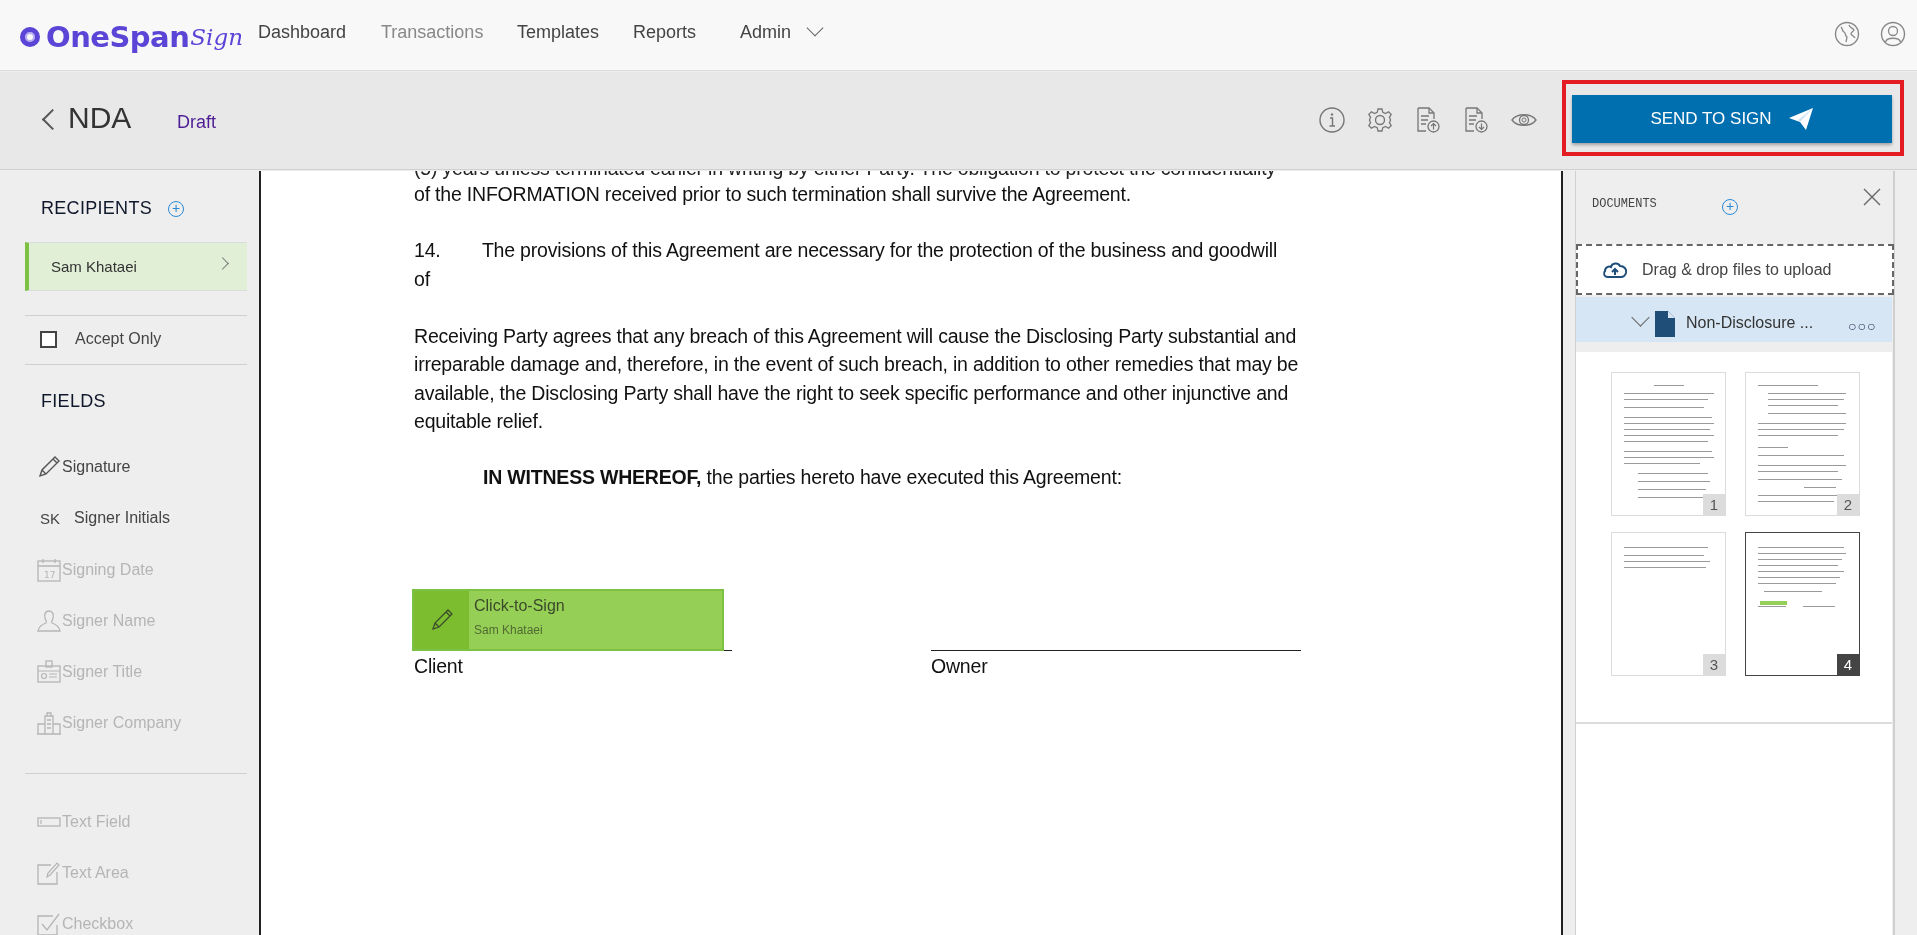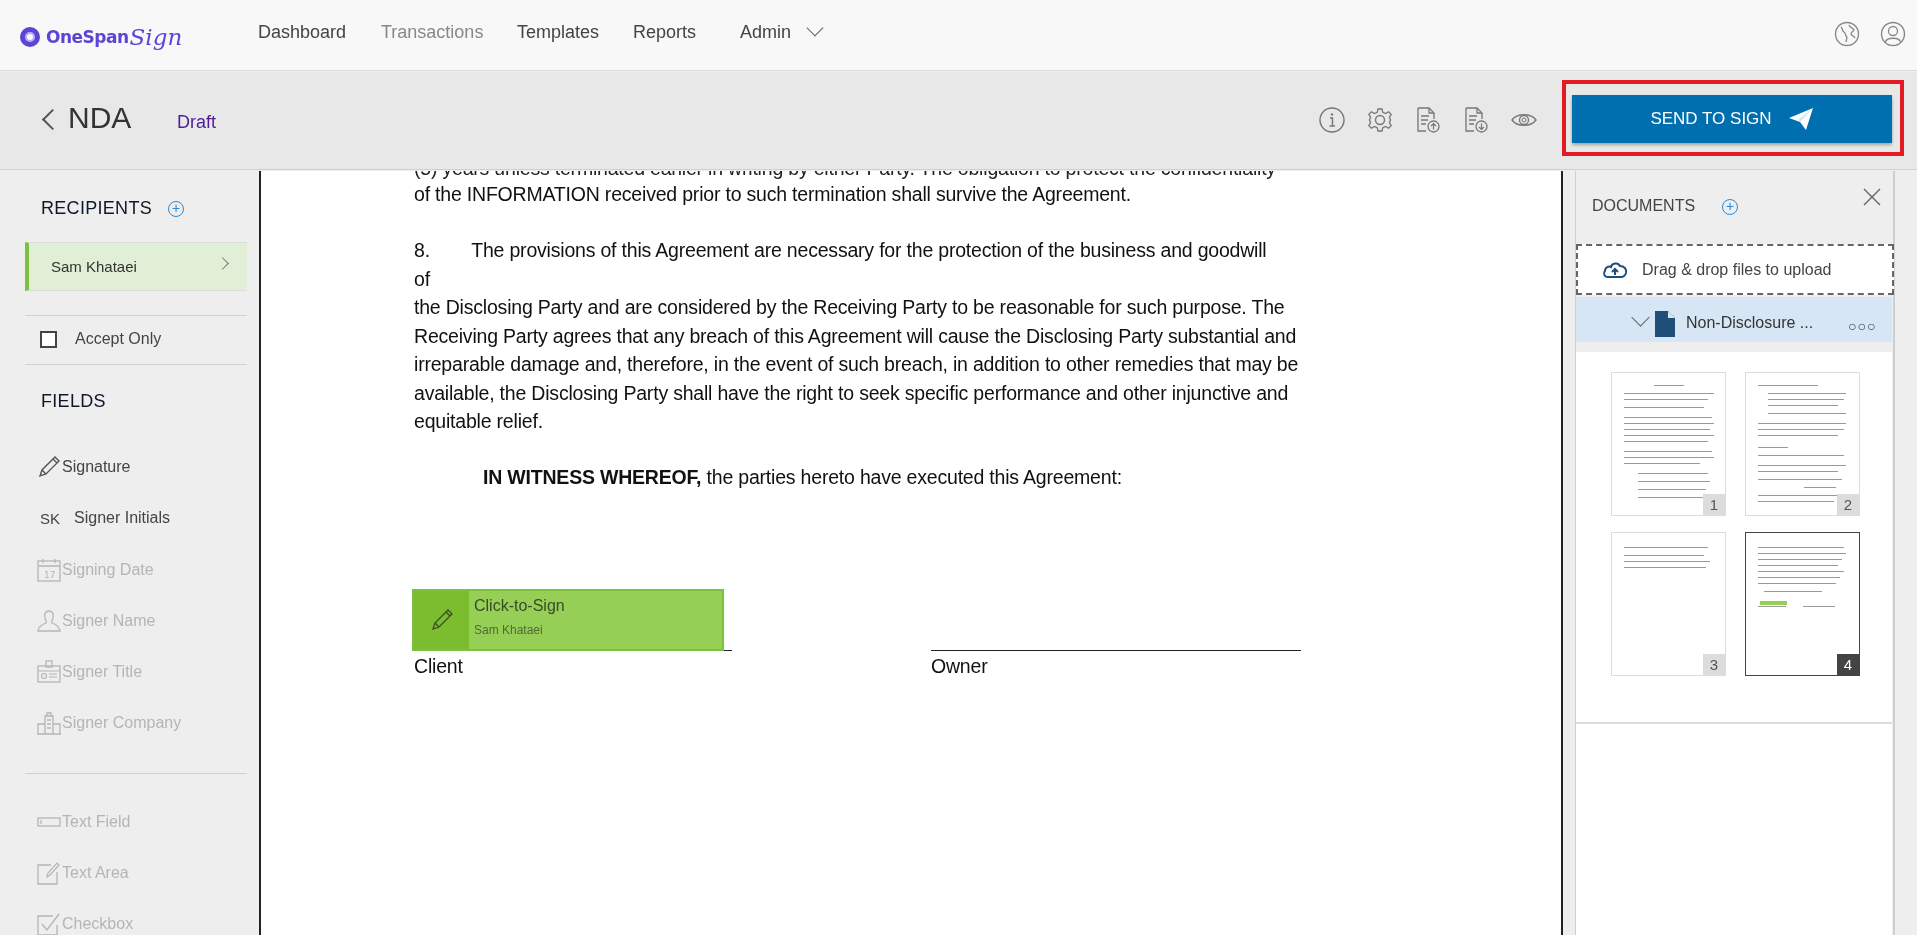--- a/index.html
+++ b/index.html
@@ -3,21 +3,21 @@
 <meta charset="utf-8">
 <style>
   * { box-sizing: border-box; margin: 0; padding: 0; }
   html, body { width: 1917px; height: 935px; overflow: hidden; background: #eeeeee; font-family: "Liberation Sans", "DejaVu Sans", sans-serif; color: #333; }
   .abs { position: absolute; }
 
   
   .topnav { position: absolute; left: 0; top: 0; width: 1917px; height: 71px; background: #f8f8f8; border-bottom: 1px solid #dcdcdc; }
   .logo { position: absolute; left: 20px; top: 20px; height: 34px; display: flex; align-items: center; }
   .logo-ring { width: 20px; height: 20px; border-radius: 50%; border: 5px solid #5b45d6; background: #f8f8f8; box-shadow: inset 0 0 0 2px #b8acf5; margin-right: 6px; }
-  .logo-word { font-family: "DejaVu Sans", sans-serif; font-weight: bold; color: #5b45d6; font-size: 17px; letter-spacing: -0.5px; }
+  .logo-word { font-family: "DejaVu Sans", sans-serif; font-weight: bold; color: #5b45d6; font-size: 29px; letter-spacing: -0.5px; }
   .logo-sign { font-family: "DejaVu Serif", serif; font-style: italic; color: #5b45d6; font-size: 23px; margin-left: 1px; }
   .nav-item { position: absolute; top: 22px; font-size: 18px; color: #444; }
   .nav-item.muted { color: #888; }
   .chev-down { display: inline-block; width: 12px; height: 12px; border-right: 1.5px solid #666; border-bottom: 1.5px solid #666; transform: rotate(45deg); margin-left: 18px; position: relative; top: -4px; }
 
   
   .subhead { position: absolute; left: 0; top: 72px; width: 1917px; height: 98px; background: #e8e8e8; border-bottom: 1px solid #d0d0d0; }
   .back-chev { position: absolute; left: 45px; top: 112px; width: 15px; height: 15px; border-left: 2px solid #555; border-bottom: 2px solid #555; transform: rotate(45deg); }
   .title { position: absolute; left: 68px; top: 101px; font-size: 30px; color: #333; }
   .status { position: absolute; left: 177px; top: 112px; font-size: 18px; color: #4c1d95; }
@@ -46,21 +46,21 @@
   .cut-line { top: -14px; color: #222; }
   .sig-box { position: absolute; left: 151px; top: 418px; width: 312px; height: 62px; background: #96cf55; border: 2px solid #7cc142; }
   .sig-box .left { position: absolute; left: 0; top: 0; width: 55px; height: 58px; background: #7cbd2f; display: flex; align-items: center; justify-content: center; }
   .sig-title { position: absolute; left: 60px; top: 6px; font-size: 16px; color: #3a4a2a; }
   .sig-sub { position: absolute; left: 60px; top: 32px; font-size: 12px; color: #4f6a33; }
   .underline { position: absolute; height: 1px; background: #222; }
 
   
   .rpanel { position: absolute; left: 1561px; top: 171px; width: 356px; height: 764px; background: #eeeeee; border-left: 2px solid #222; }
   .docs-box { position: absolute; left: 12px; top: 0; width: 320px; height: 764px; background: #eeeeee; border-left: 1px solid #d0d0d0; border-right: 2px solid #cfcfcf; }
-  .docs-title { position: absolute; left: 16px; top: 26px; font-size: 16px; color: #444; }
+  .docs-title { position: absolute; left: 16px; top: 26px; font-size: 12px; color: #444; font-family: Liberation Mono, monospace; }
   .close-x { position: absolute; left: 286px; top: 16px; width: 20px; height: 20px; }
   .dropzone { position: absolute; left: 0; top: 73px; width: 318px; height: 51px; background: #fff; border: 2px dashed #666; display: flex; align-items: center; font-size: 16px; color: #444; }
   .docrow { position: absolute; left: 0; top: 126px; width: 316px; height: 45px; background: #d6e6f4; }
   .docrow-name { position: absolute; left: 110px; top: 17px; font-size: 16px; color: #333; }
   .dots { position: absolute; left: 272px; top: 21px; font-size: 14px; color: #335; letter-spacing: 1px; }
   .thumbs { position: absolute; left: 0; top: 181px; width: 316px; height: 372px; background: #fff; border-bottom: 2px solid #dcdcdc; }
   .thumb { position: absolute; width: 115px; height: 144px; background: #fff; border: 1px solid #dcdcdc; overflow: hidden; }
   .thumb.sel { border: 1.5px solid #444; }
   .thumb .num { position: absolute; right: 0; bottom: 0; width: 22px; height: 21px; background: #dcdcdc; color: #555; font-size: 15px; text-align: center; line-height: 21px; }
   .thumb.sel .num { background: #444; color: #fff; }
@@ -238,23 +238,22 @@
         <path d="M17 5 H2 V24 H21 V14" fill="none" stroke="#b5b5b5" stroke-width="1.3"></path>
         <path d="M6 13 L11 19 L23 3" fill="none" stroke="#b5b5b5" stroke-width="1.3"></path>
       </svg>
     </span>
   <span>Checkbox</span>
 </div>
 
 <div class="doc">
   <div class="doc-line cut-line">(5) years unless terminated earlier in writing by either Party. The obligation to protect the confidentiality</div>
   <div class="doc-line" style="top:12px">of the INFORMATION received prior to such termination shall survive the Agreement.</div>
-  <div class="doc-line" style="top:68px;white-space:pre">8.        The provisions of this Agreement are necessary for the protection of the business and goodwill</div>
+  <div class="doc-line" style="top:68px;white-space:pre">14.        The provisions of this Agreement are necessary for the protection of the business and goodwill</div>
   <div class="doc-line" style="top:97px">of</div>
-  <div class="doc-line" style="top:125px">the Disclosing Party and are considered by the Receiving Party to be reasonable for such purpose. The</div>
   <div class="doc-line" style="top:182px">irreparable damage and, therefore, in the event of such breach, in addition to other remedies that may be</div>
   <div class="doc-line" style="top:154px">Receiving Party agrees that any breach of this Agreement will cause the Disclosing Party substantial and</div>
   <div class="doc-line" style="top:211px">available, the Disclosing Party shall have the right to seek specific performance and other injunctive and</div>
   <div class="doc-line" style="top:239px">equitable relief.</div>
   <div class="doc-line" style="top:295px;left:222px"><b>IN WITNESS WHEREOF,</b><span> the parties hereto have executed this Agreement:</span></div>
 
   <div class="underline" style="left:153px;top:479px;width:318px"></div>
   <div class="underline" style="left:670px;top:479px;width:370px"></div>
 
   <div class="sig-box">

